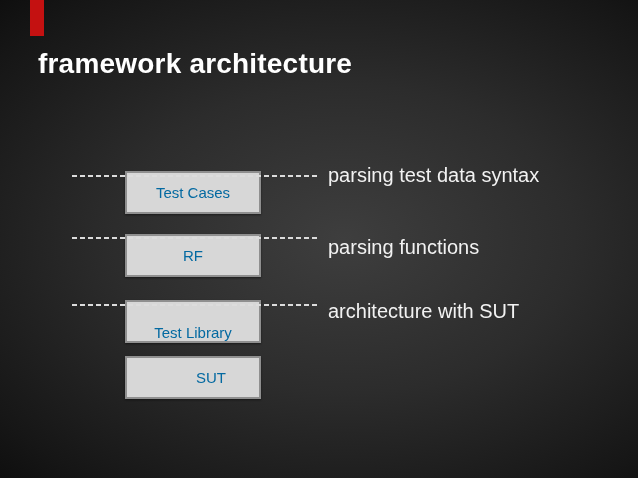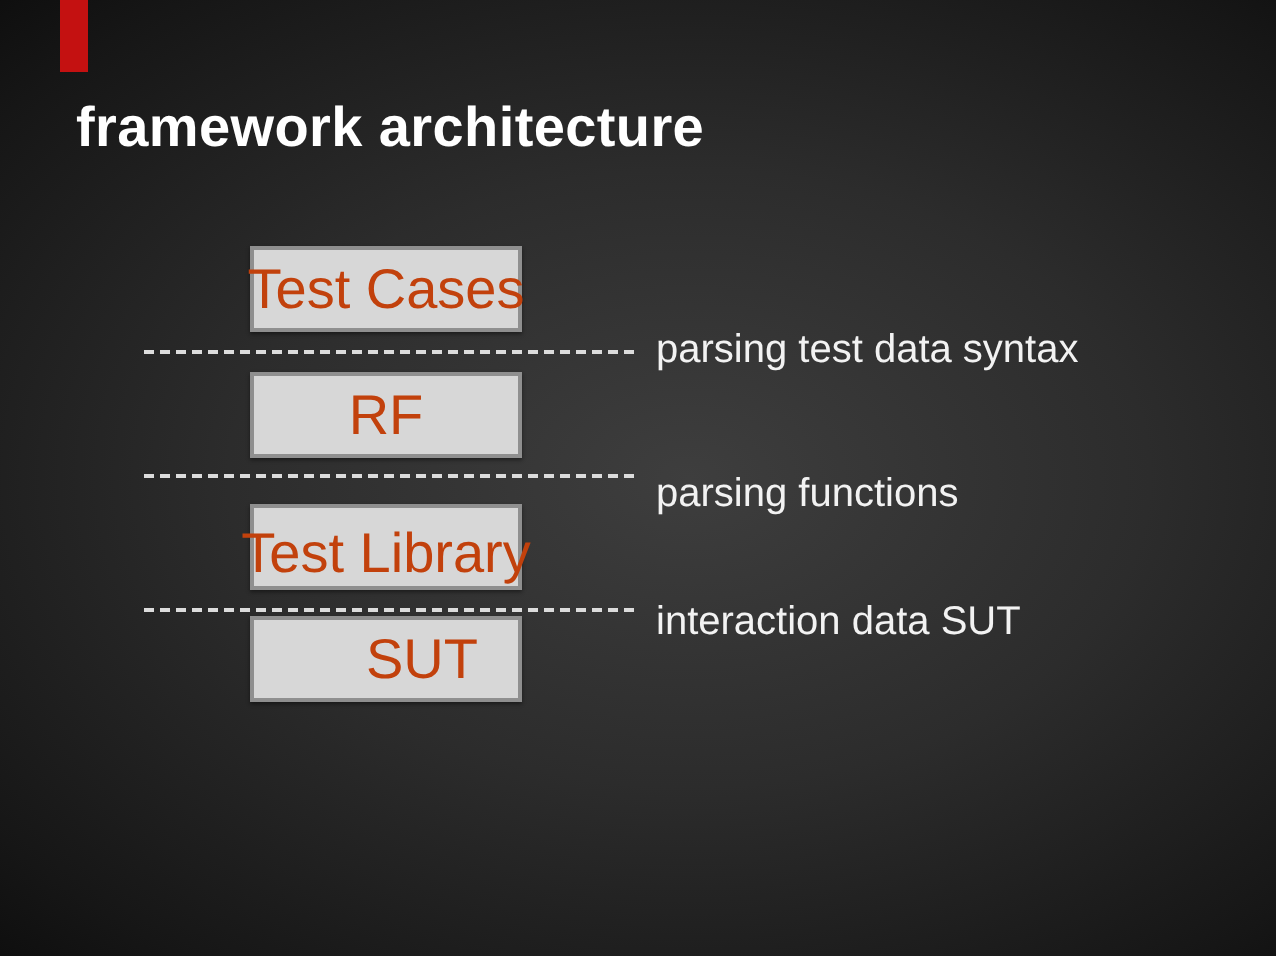--- a/index.html
+++ b/index.html
@@ -41,27 +41,28 @@
     text-align: center;
   }
   .box {
     position: absolute;
     left: 125px;
     width: 136px;
     height: 43px;
     box-sizing: border-box;
     background: #d7d7d7;
     border: 2px solid #8f8f8f;
-    color: #c2410c;
-    font-size: 28px;
+    color: #0369a1;
+    font-size: 15px;
     display: flex;
     align-items: center;
     justify-content: center;
     white-space: nowrap;
     box-shadow: 0 1px 2px rgba(0,0,0,0.45);
+    margin-top: 48px;
   }
   .box-0 { top: 123px; }
   .box-1 { top: 186px; text-align: center; }
   .box-2 { top: 252px; align-items: flex-end; }
   .box-3 { top: 308px; padding-left: 36px; }
   .dash {
     position: absolute;
     left: 72px;
     width: 248px;
     height: 2px;
@@ -107,20 +108,20 @@
     </div>
 
     <div class="dash dash-1"></div>
     <div class="conn-label label-1">parsing functions</div>
 
     <div class="box box-2">
       <span>Test Library</span>
     </div>
 
     <div class="dash dash-2"></div>
-    <div class="conn-label label-2">interaction data SUT</div>
+    <div class="conn-label label-2">architecture with SUT</div>
 
     <div class="box box-3">
       <span>SUT</span>
     </div>
 
   </div>
 </div>
 
 </body></html>

